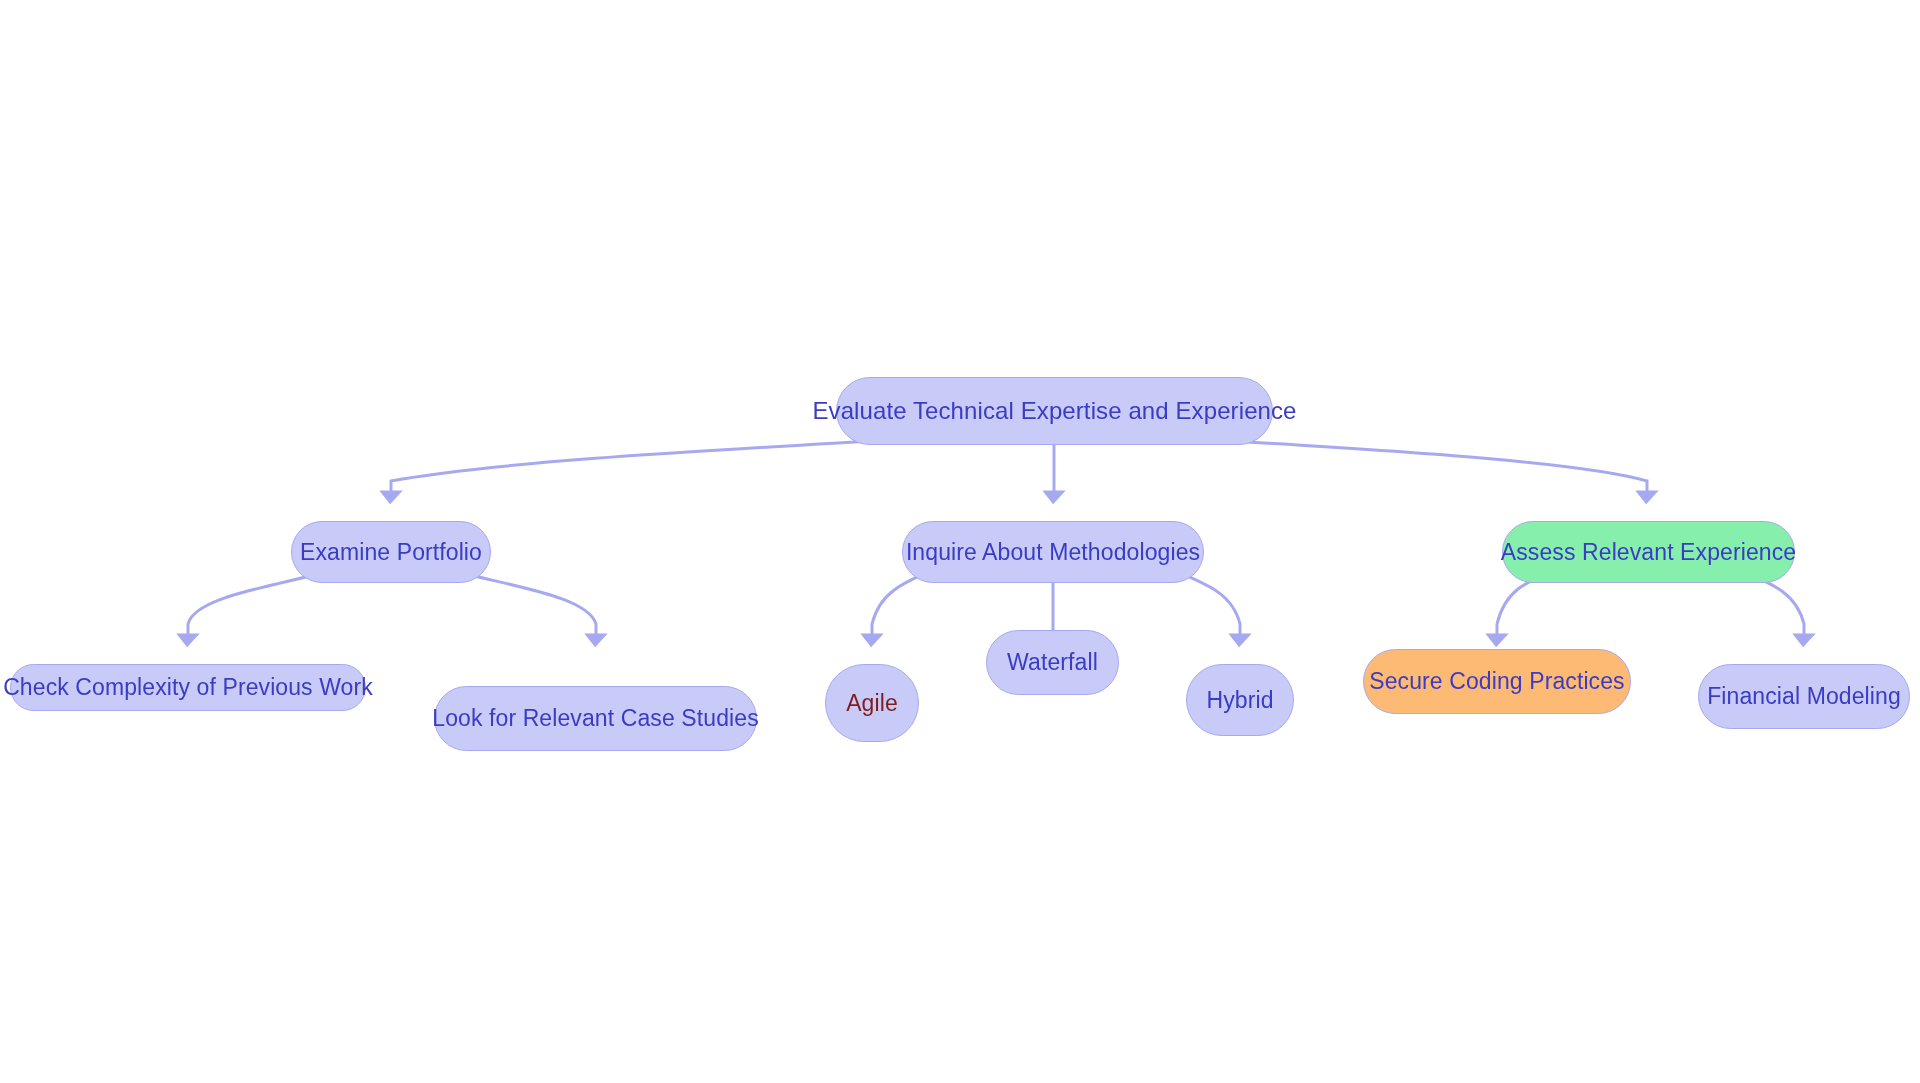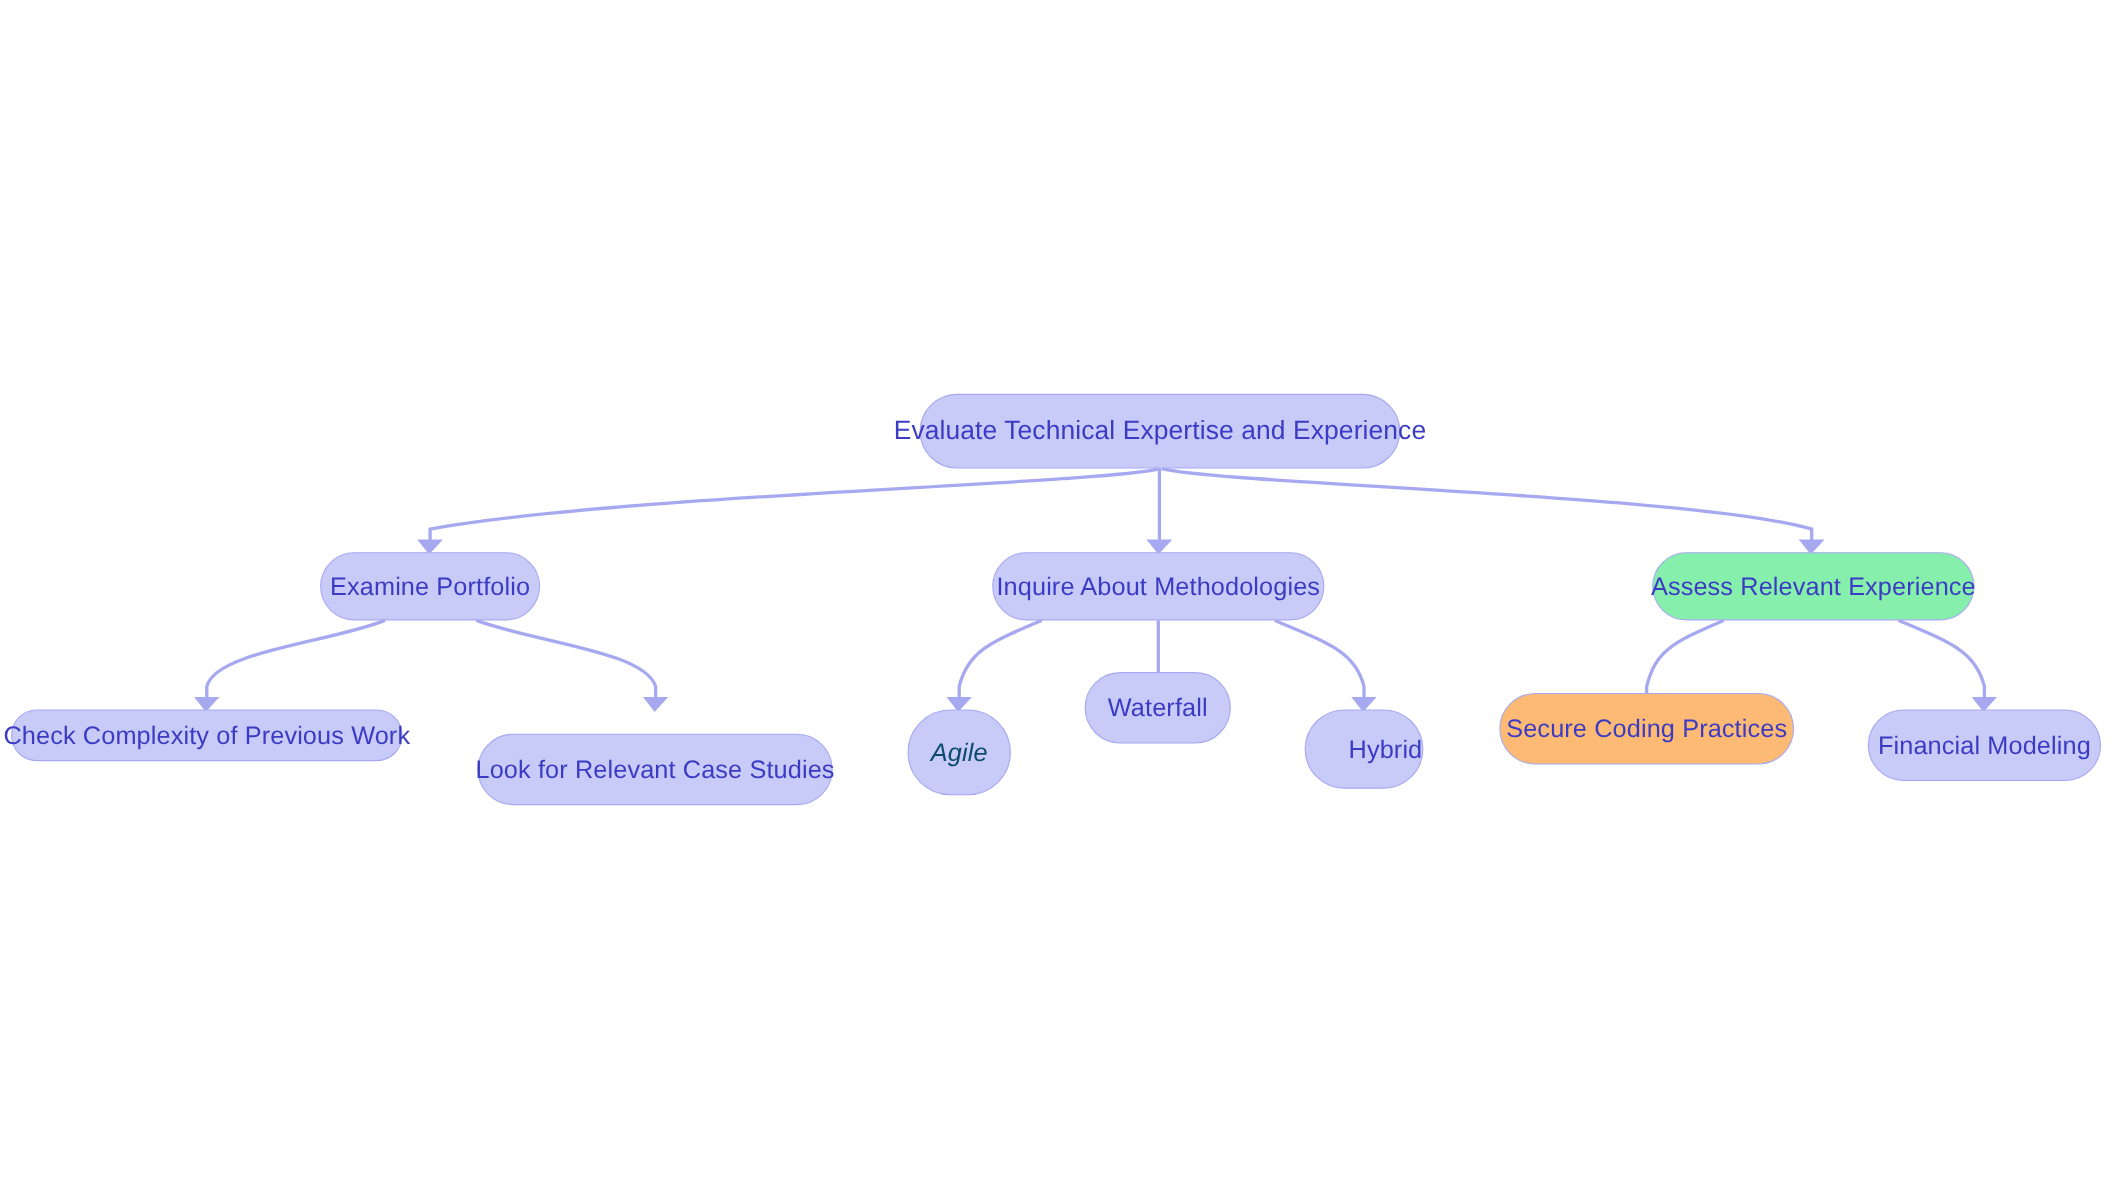--- a/index.html
+++ b/index.html
@@ -29,20 +29,21 @@
     display: flex;
     align-items: center;
     justify-content: center;
     background: #c8caf8;
     border: 1.4px solid #a6a9f0;
     border-radius: 999px;
     color: #3b3bc4;
     text-align: center;
     white-space: nowrap;
     z-index: 2;
+    margin-top: 19px;
   }
   .node-label {
     display: block;
     line-height: 1;
     letter-spacing: 0.1px;
   }
   .lvl0 { font-size: 24px; }
   .lvl1 { font-size: 23px; }
   .lvl2 { font-size: 23px; }
 </style>
@@ -83,27 +84,27 @@
       </div>
       <div class="node lvl1" style="left: 1502px; top: 502px; width: 293px; height: 62px; background: #86efac; border-color: rgb(166, 169, 240); color: rgb(59, 59, 196);">
         <span class="node-label">Assess Relevant Experience</span>
       </div>
       <div class="node lvl2" style="left: 10px; top: 645px; width: 356px; height: 47px; background: rgb(200, 202, 248); border-color: rgb(166, 169, 240); color: rgb(59, 59, 196);">
         <span class="node-label">Check Complexity of Previous Work</span>
       </div>
       <div class="node lvl2" style="left: 434px; top: 667px; width: 323px; height: 65px; background: rgb(200, 202, 248); border-color: rgb(166, 169, 240); color: rgb(59, 59, 196);">
         <span class="node-label">Look for Relevant Case Studies</span>
       </div>
-      <div class="node lvl2" style="left: 825px; top: 645px; width: 94px; height: 78px; background: rgb(200, 202, 248); border-color: rgb(166, 169, 240); color: #0c4a6e; font-style: italic;">
+      <div class="node lvl2" style="left: 825px; top: 645px; width: 94px; height: 78px; background: rgb(200, 202, 248); border-color: rgb(166, 169, 240); color: #7f1d1d;">
         <span class="node-label">Agile</span>
       </div>
       <div class="node lvl2" style="left: 986px; top: 611px; width: 133px; height: 65px; background: rgb(200, 202, 248); border-color: rgb(166, 169, 240); color: rgb(59, 59, 196);">
         <span class="node-label">Waterfall</span>
       </div>
-      <div class="node lvl2" style="left: 1186px; top: 645px; width: 108px; height: 72px; background: rgb(200, 202, 248); border-color: rgb(166, 169, 240); color: rgb(59, 59, 196); justify-content: flex-end;">
+      <div class="node lvl2" style="left: 1186px; top: 645px; width: 108px; height: 72px; background: rgb(200, 202, 248); border-color: rgb(166, 169, 240); color: rgb(59, 59, 196);">
         <span class="node-label">Hybrid</span>
       </div>
       <div class="node lvl2" style="left: 1363px; top: 630px; width: 268px; height: 65px; background: #fdba74; border-color: rgb(166, 169, 240); color: rgb(59, 59, 196);">
         <span class="node-label">Secure Coding Practices</span>
       </div>
       <div class="node lvl2" style="left: 1698px; top: 645px; width: 212px; height: 65px; background: rgb(200, 202, 248); border-color: rgb(166, 169, 240); color: rgb(59, 59, 196);">
         <span class="node-label">Financial Modeling</span>
       </div>
     </div>
 

